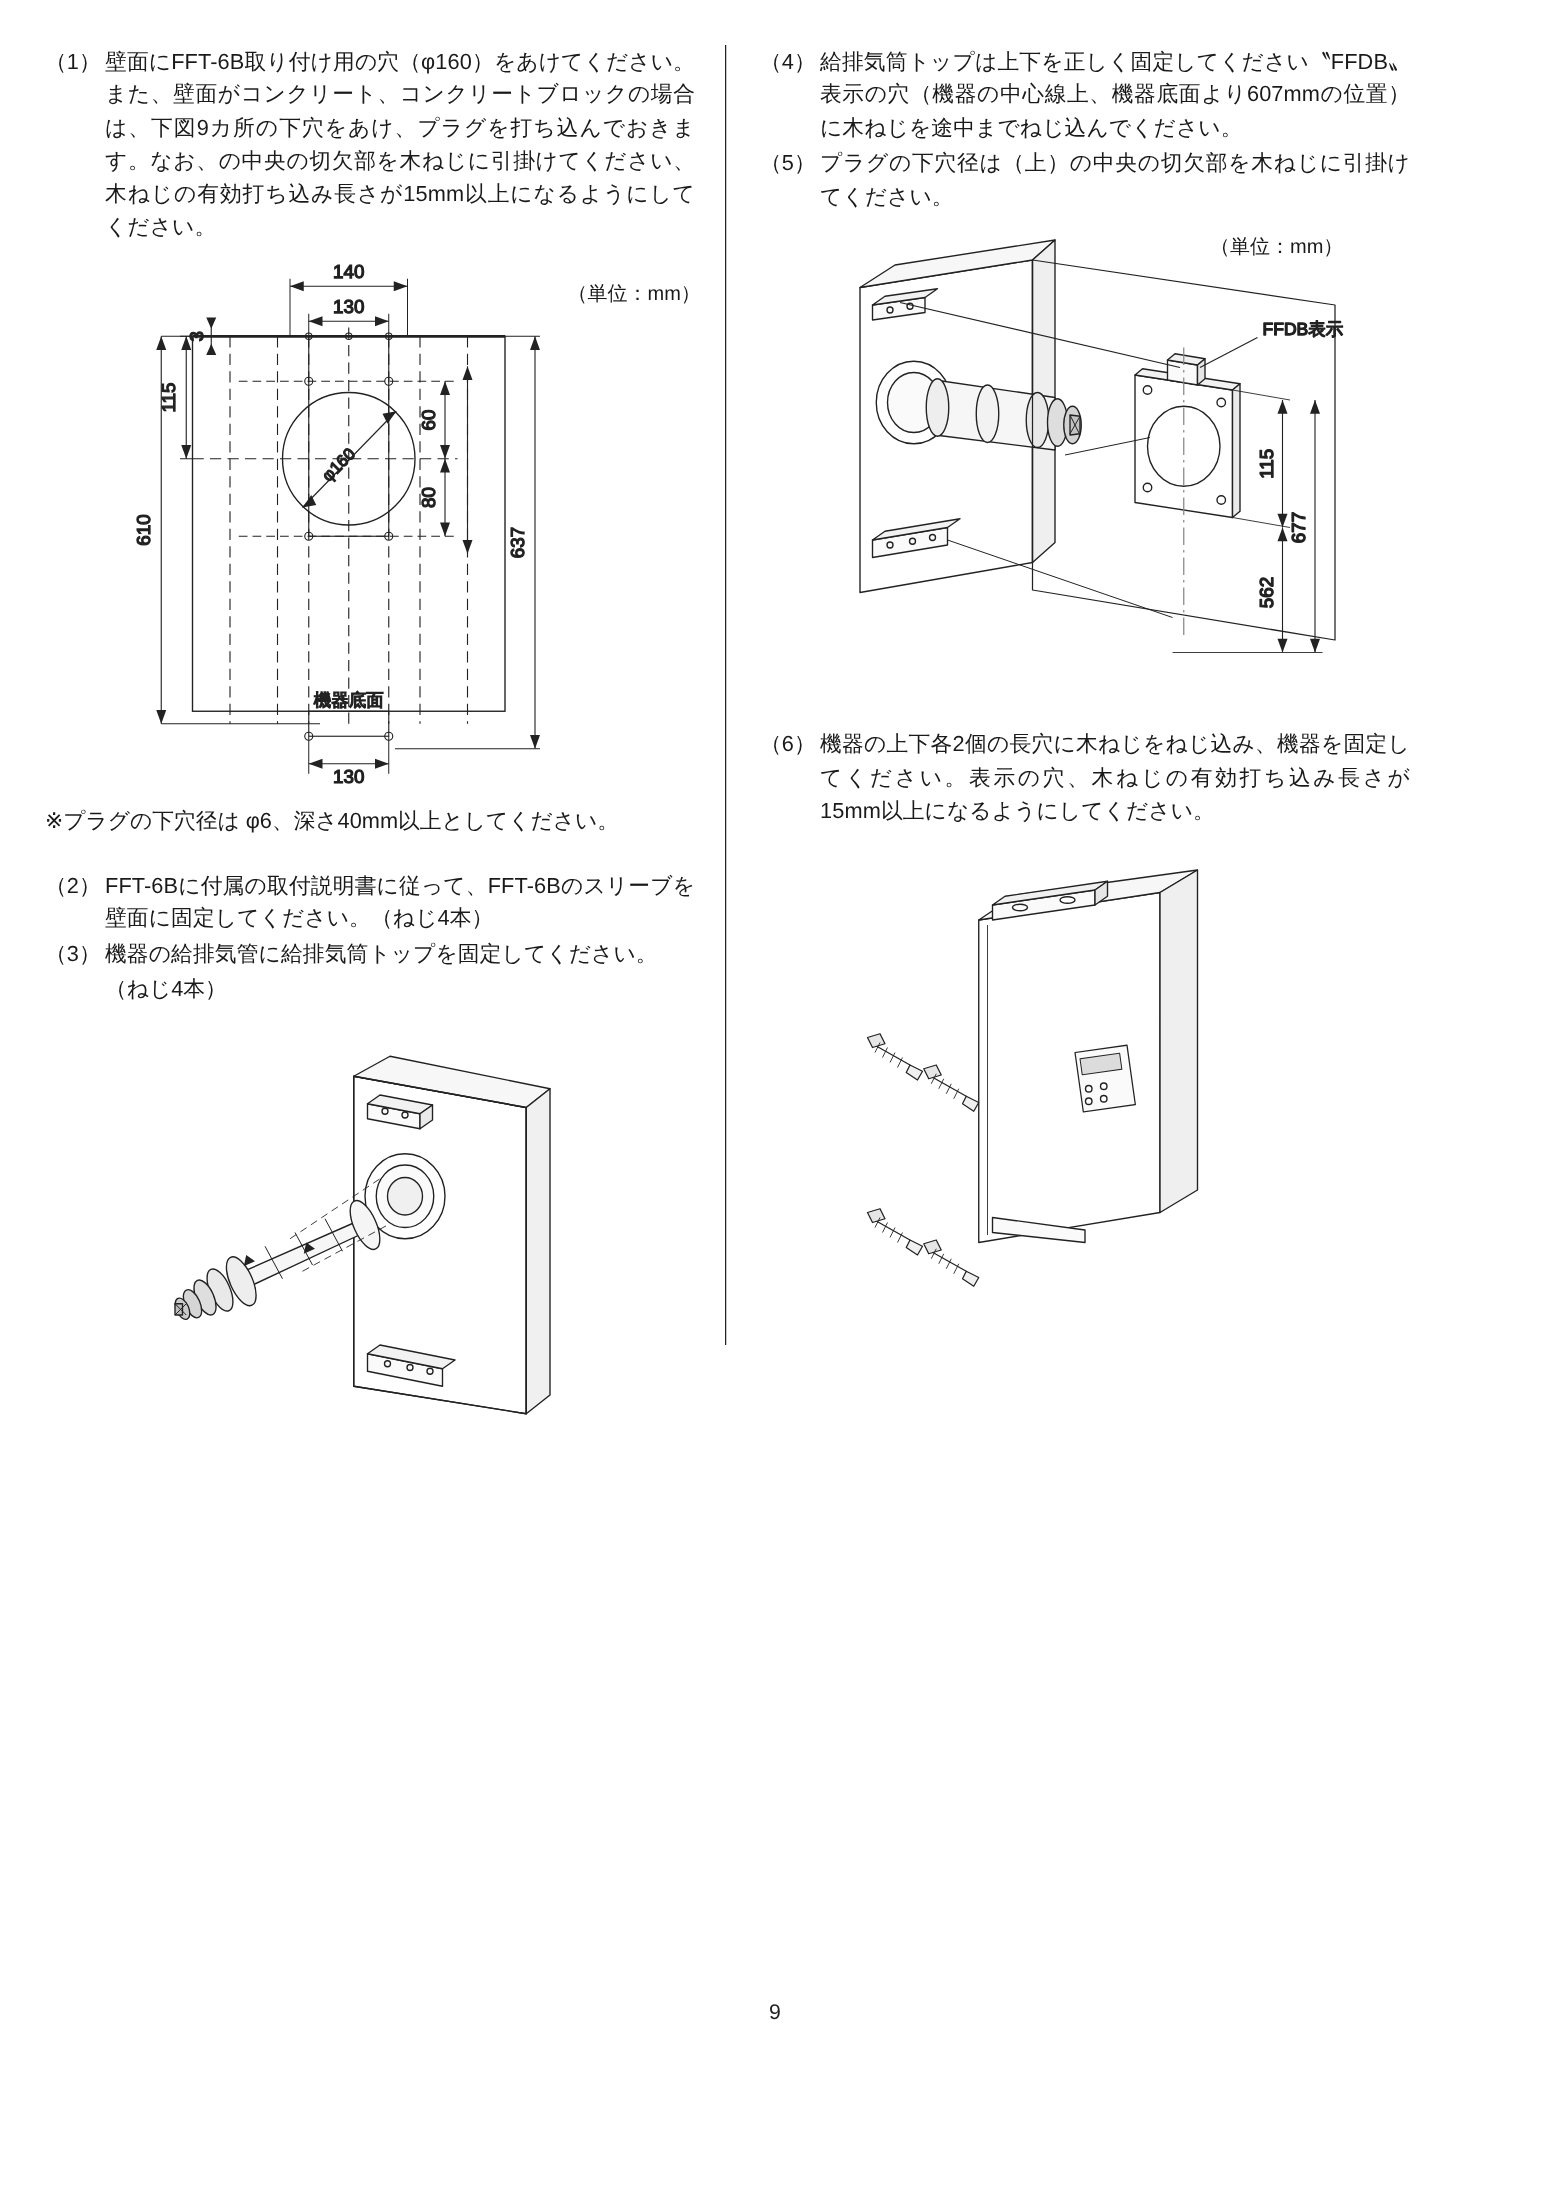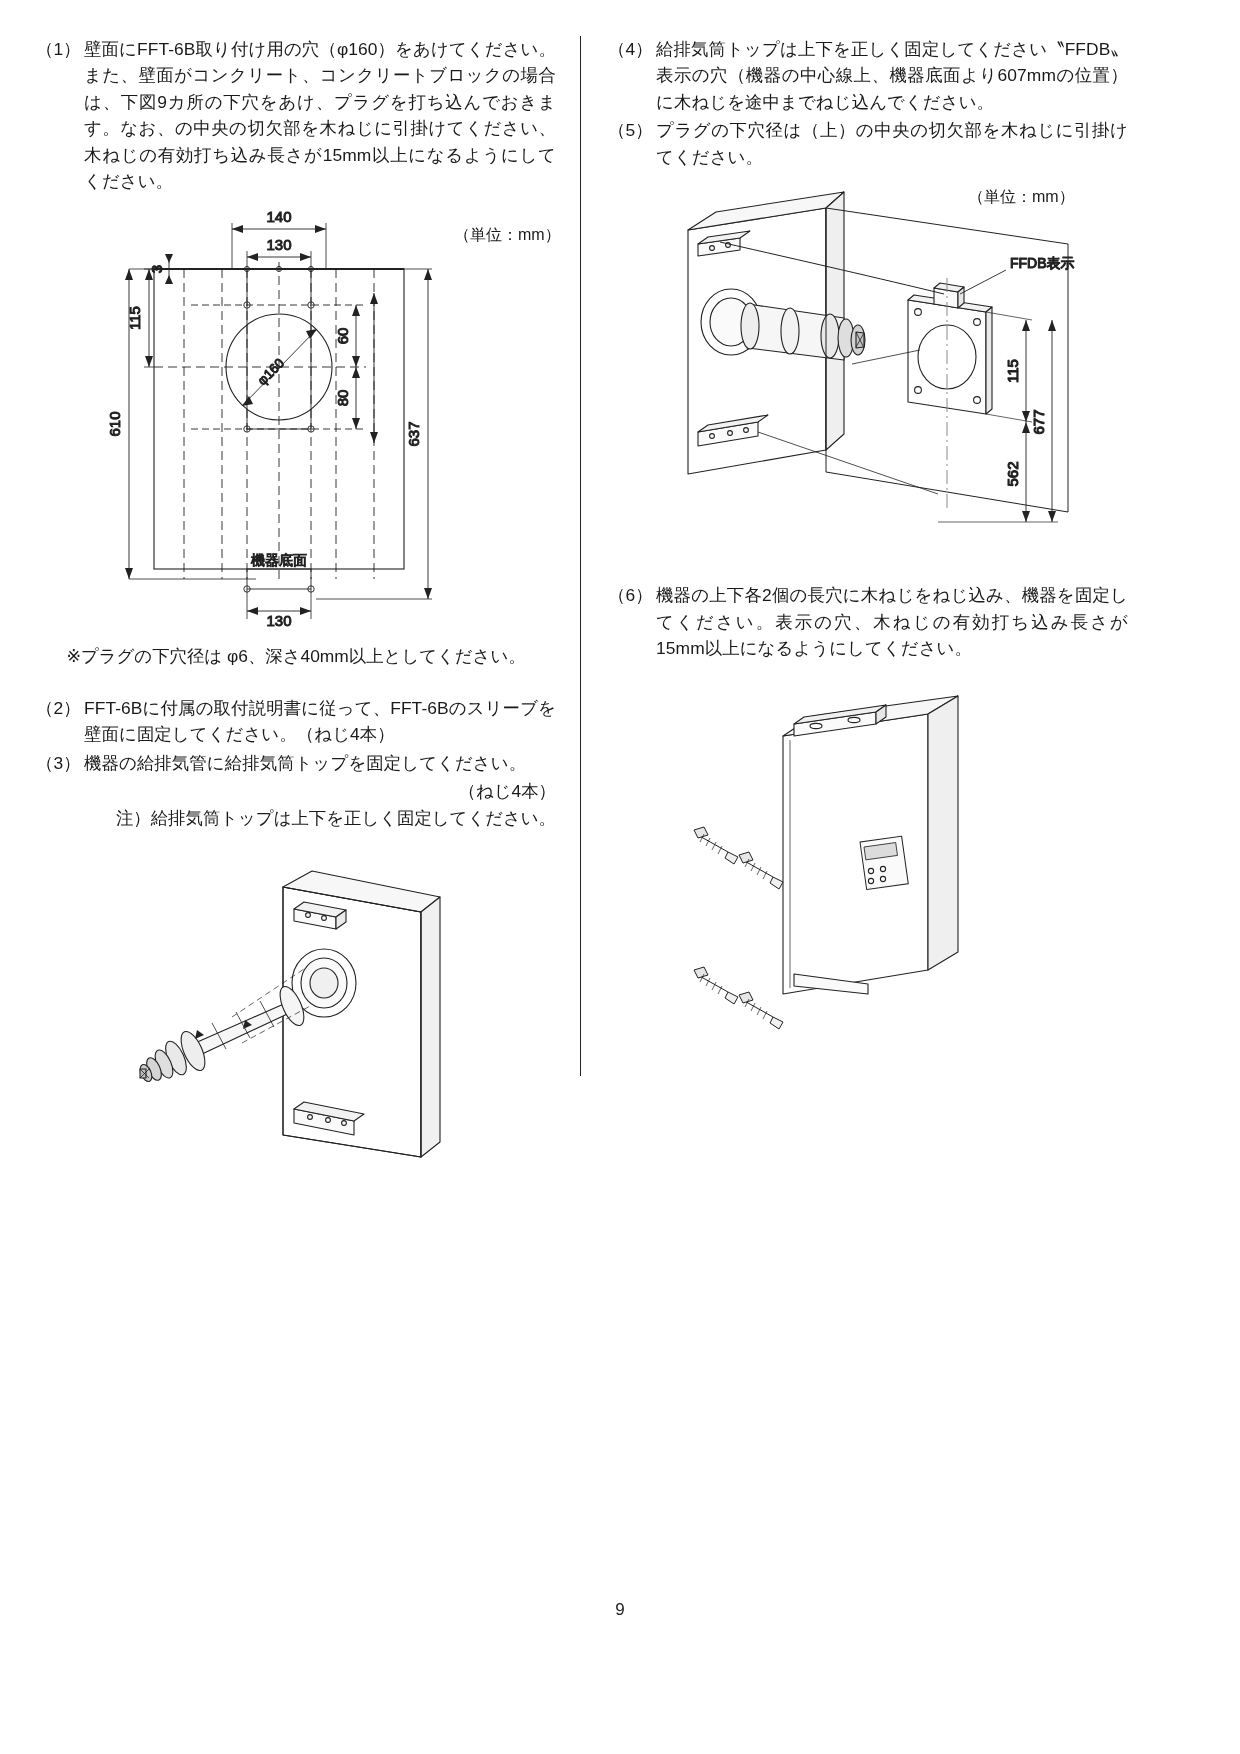--- a/index.html
+++ b/index.html
@@ -58,27 +58,25 @@
   .item .body {
     flex: 1 1 auto;
     text-align: justify;
     text-justify: inter-character;
   }
 
   .note-line {
     font-size: 17.4px;
     line-height: 1.52;
     margin-left: 48px;
-    text-align: right;
   }
   .note-star {
     font-size: 17.4px;
     line-height: 1.5;
     margin-top: 6px;
-    text-align: center;
   }
 
   .gap-sm { height: 10px; }
   .gap-md { height: 26px; }
 
   
   .fig {
     position: relative;
   }
   .fig svg { display: block; }
@@ -239,21 +237,20 @@
     <div class="item">
       <span class="marker">（2）</span>
       <span class="body">FFT-6Bに付属の取付説明書に従って、FFT-6Bのスリーブを壁面に固定してください。（ねじ4本）</span>
     </div>
 
     <div class="item">
       <span class="marker">（3）</span>
       <span class="body">機器の給排気管に給排気筒トップを固定してください。</span>
     </div>
     <div class="note-line">（ねじ4本）</div>
-    <div class="note-line">注）給排気筒トップは上下を正しく固定してください。</div>
 
     <div class="gap-md"></div>
 
     <div class="fig">
       <svg width="520" height="330" viewBox="0 0 520 330">
         <g stroke="#222" fill="#ffffff" stroke-width="1.1" stroke-linejoin="round">
 
           <path d="M247 30 L385 55 L385 300 L247 278 Z" fill="#ffffff"></path>
 
           <path d="M247 30 L276 14 L404 40 L385 55 Z" fill="#f7f7f7"></path>

